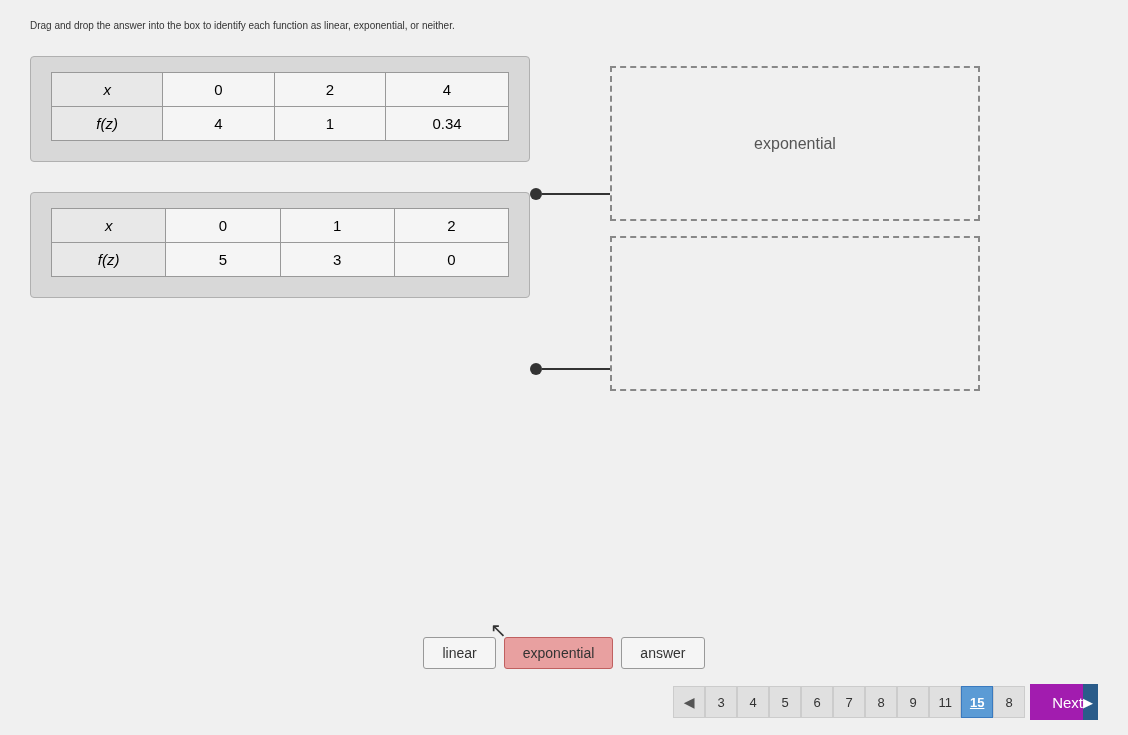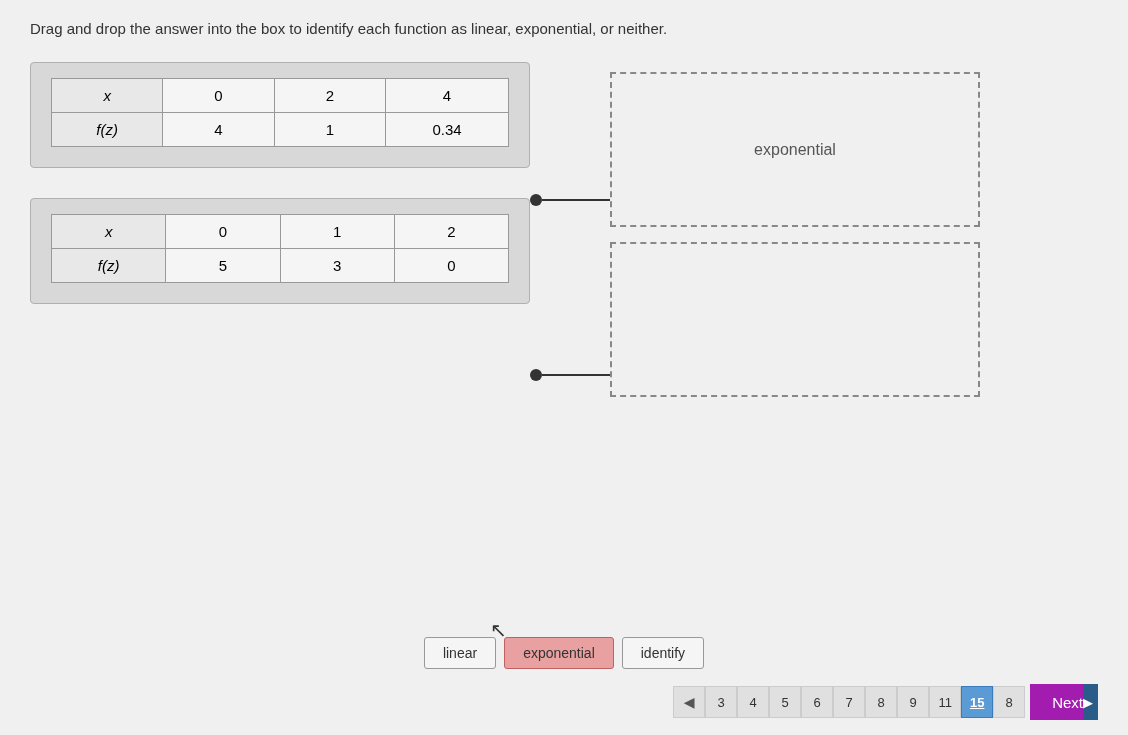--- a/index.html
+++ b/index.html
@@ -15,21 +15,21 @@
     .page-container {
       width: 1128px;
       height: 735px;
       background: #f0f0f0;
       display: flex;
       flex-direction: column;
       padding: 20px 30px 10px 30px;
     }
 
     .instructions {
-      font-size: 15px;
+      font-size: 10px;
       color: #333;
       margin-bottom: 25px;
     }
 
     .main-content {
       display: flex;
       flex-direction: row;
       flex: 1;
       gap: 0px;
       align-items: flex-start;
@@ -293,21 +293,21 @@
   </div>
 
   <div class="answer-chips-row">
     <div class="chip">
       <span>linear</span>
     </div>
     <div class="chip active">
       <span>exponential</span>
     </div>
     <div class="chip">
-      <span>identify</span>
+      <span>answer</span>
     </div>
   </div>
 
   <div class="cursor-indicator">↖</div>
 
   <div class="bottom-bar">
     <div class="pagination">
       <div class="page-arrow">◀</div>
       <div class="page-num">3</div>
       <div class="page-num">4</div>

